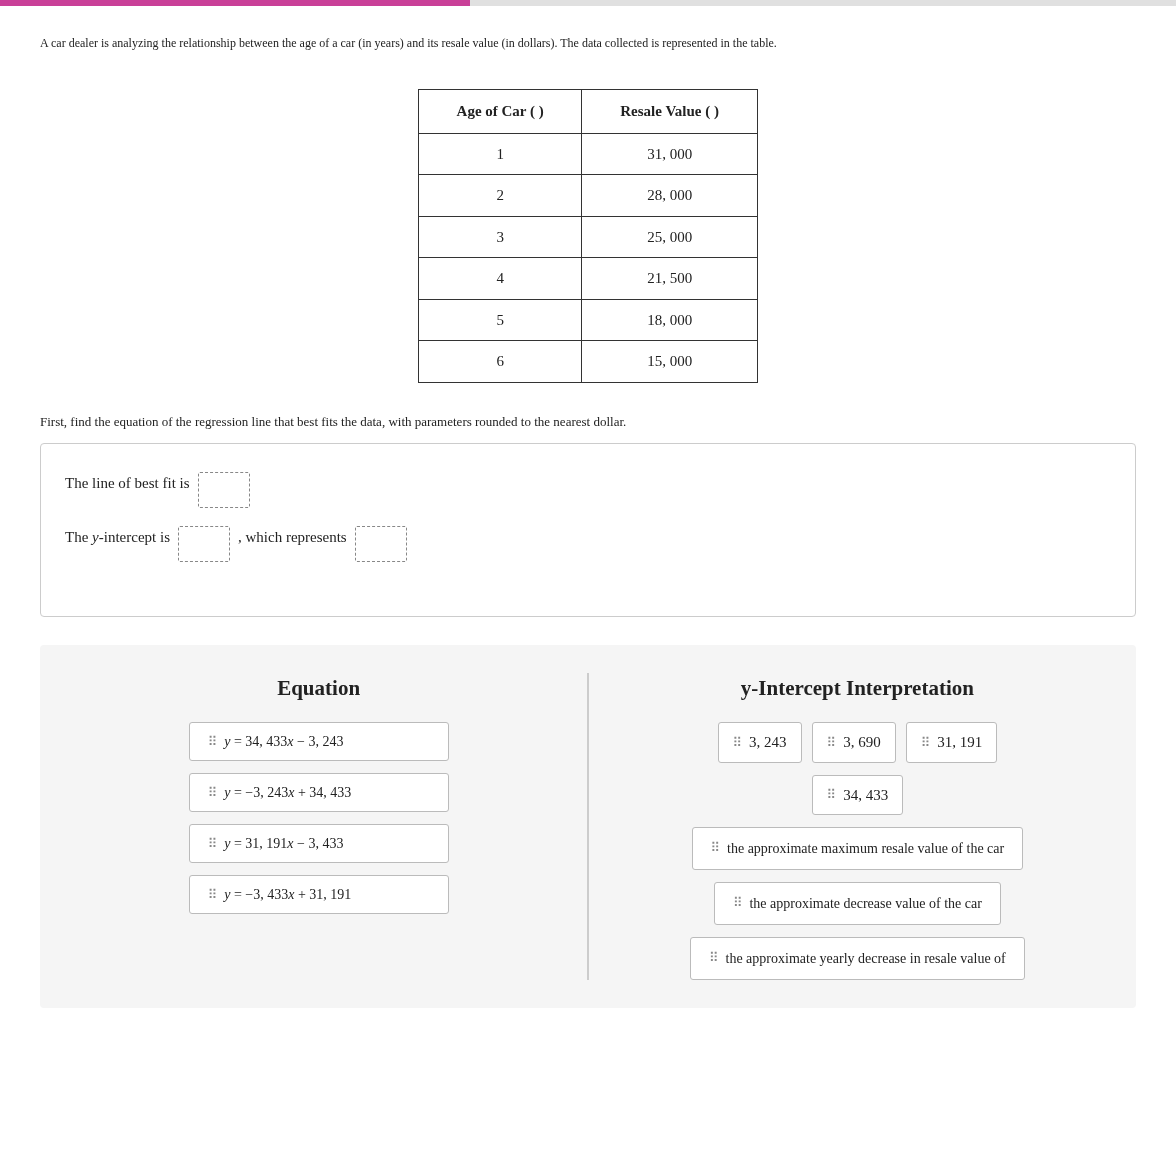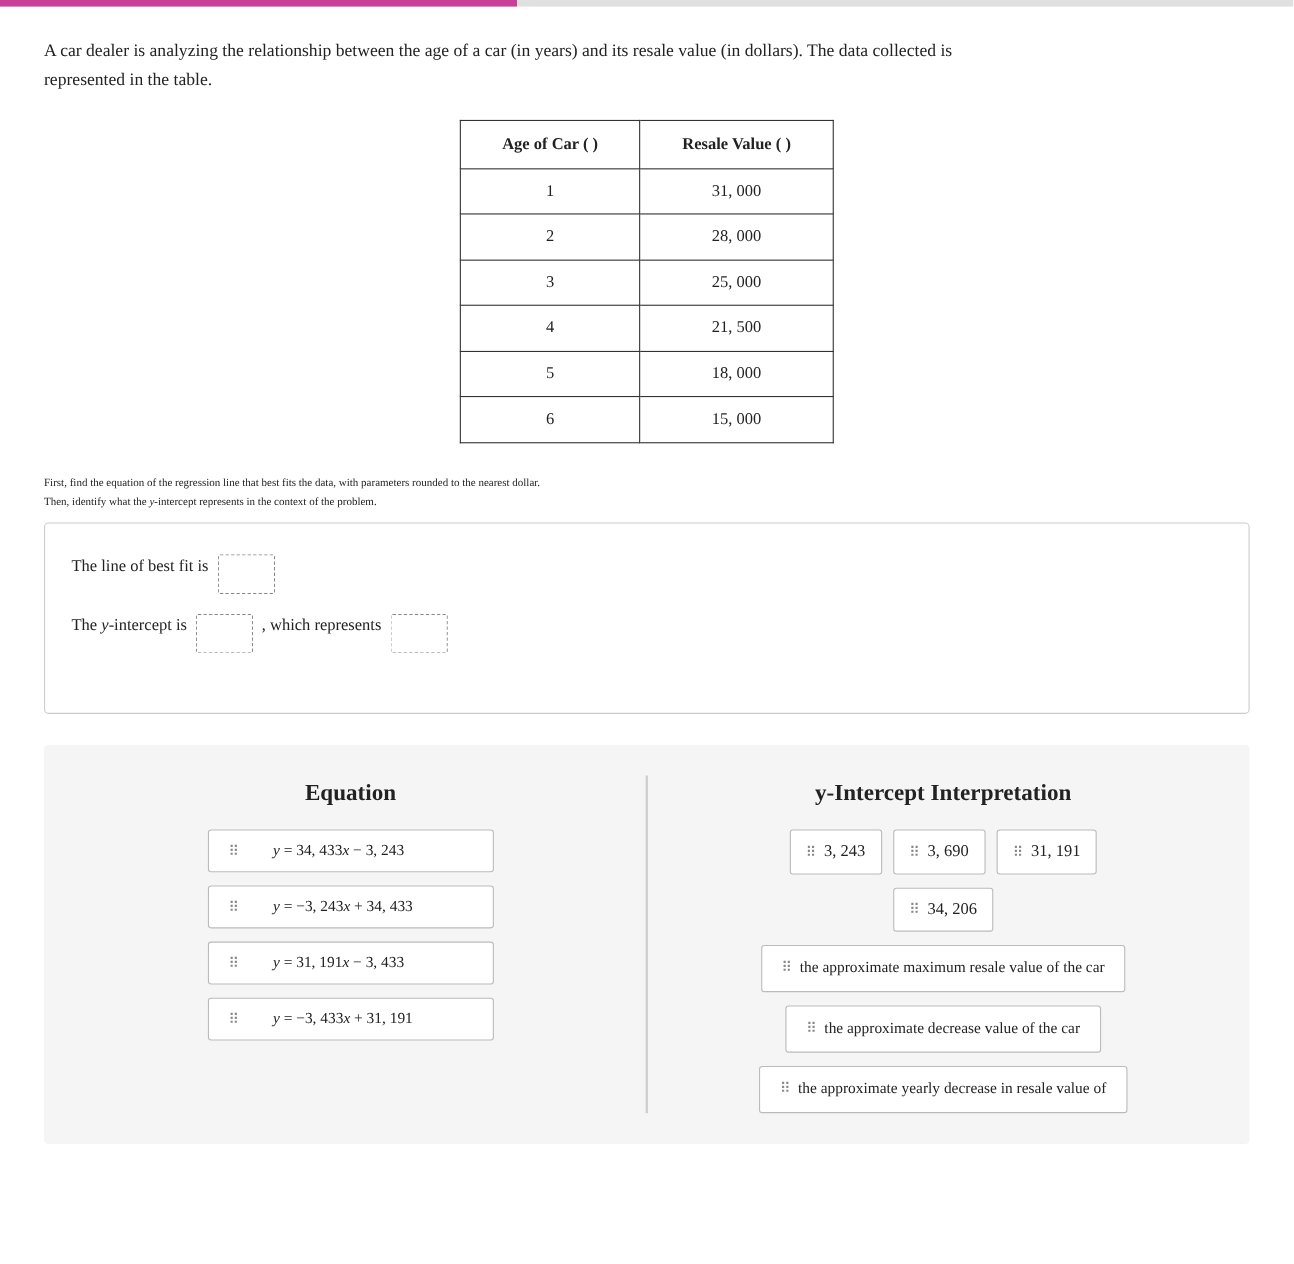--- a/index.html
+++ b/index.html
@@ -14,23 +14,23 @@
       height: 6px;
       background: linear-gradient(to right, #c94098, #c94098 40%, #e0e0e0 40%);
       width: 100%;
     }
     .page {
       max-width: 1176px;
       margin: 0 auto;
       padding: 28px 40px 40px 40px;
     }
     .intro-text {
-      font-size: 16px;
+      font-size: 12px;
       line-height: 1.6;
-      margin-bottom: 24px;
+      margin-bottom: 36px;
       max-width: 860px;
     }
     .table-container {
       display: flex;
       justify-content: center;
       margin-bottom: 28px;
     }
     table {
       border-collapse: collapse;
       min-width: 340px;
@@ -45,21 +45,21 @@
     }
     table td {
       border: 1.5px solid #333;
       padding: 9px 32px;
       text-align: center;
       font-size: 15px;
       background: #fff;
     }
     .instructions {
       margin-bottom: 10px;
-      font-size: 10px;
+      font-size: 13px;
       line-height: 1.7;
       margin-top: 24px;
     }
     .answer-section {
       border: 1.5px solid #ccc;
       border-radius: 4px;
       padding: 28px 24px 36px 24px;
       margin-bottom: 28px;
       background: #fff;
     }
@@ -123,21 +123,20 @@
       min-width: 260px;
     }
     .drag-handle {
       color: #888;
       font-size: 13px;
       letter-spacing: 1px;
       flex-shrink: 0;
     }
     .drag-item-text {
       font-size: 14px;
-      margin-left: 24px;
     }
     .right-row {
       display: flex;
       gap: 10px;
       justify-content: center;
       flex-wrap: wrap;
     }
     .drag-item-small {
       background: #fff;
       border: 1.5px solid #bbb;
@@ -220,21 +219,20 @@
           <tr>
             <td>6</td>
             <td>15, 000</td>
           </tr>
         </tbody>
     </table>
   </div>
 
   <div class="instructions">
     <p>First, find the equation of the regression line that best fits the data, with parameters rounded to the nearest dollar.</p>
-    <p>Then, identify what the <span class="math">y</span>-intercept represents in the context of the problem.</p>
   </div>
 
   <div class="answer-section">
     <div class="answer-row">
       <span>The line of best fit is</span>
       <span class="dashed-box"></span>
     </div>
     <div class="answer-row">
       <span>The <span class="math">y</span>-intercept is</span>
       <span class="dashed-box"></span>
@@ -283,21 +281,21 @@
             <span>3, 690</span>
           </div>
           <div class="drag-item-small">
             <span class="drag-handle">⠿</span>
             <span>31, 191</span>
           </div>
         </div>
         <div class="right-row">
           <div class="drag-item-small">
             <span class="drag-handle">⠿</span>
-            <span>34, 206</span>
+            <span>34, 433</span>
           </div>
         </div>
 
         <div class="drag-item-block">
           <span class="drag-handle">⠿</span>
           <span>the approximate maximum resale value of the car</span>
         </div>
         <div class="drag-item-block">
           <span class="drag-handle">⠿</span>
           <span>the approximate decrease value of the car</span>

